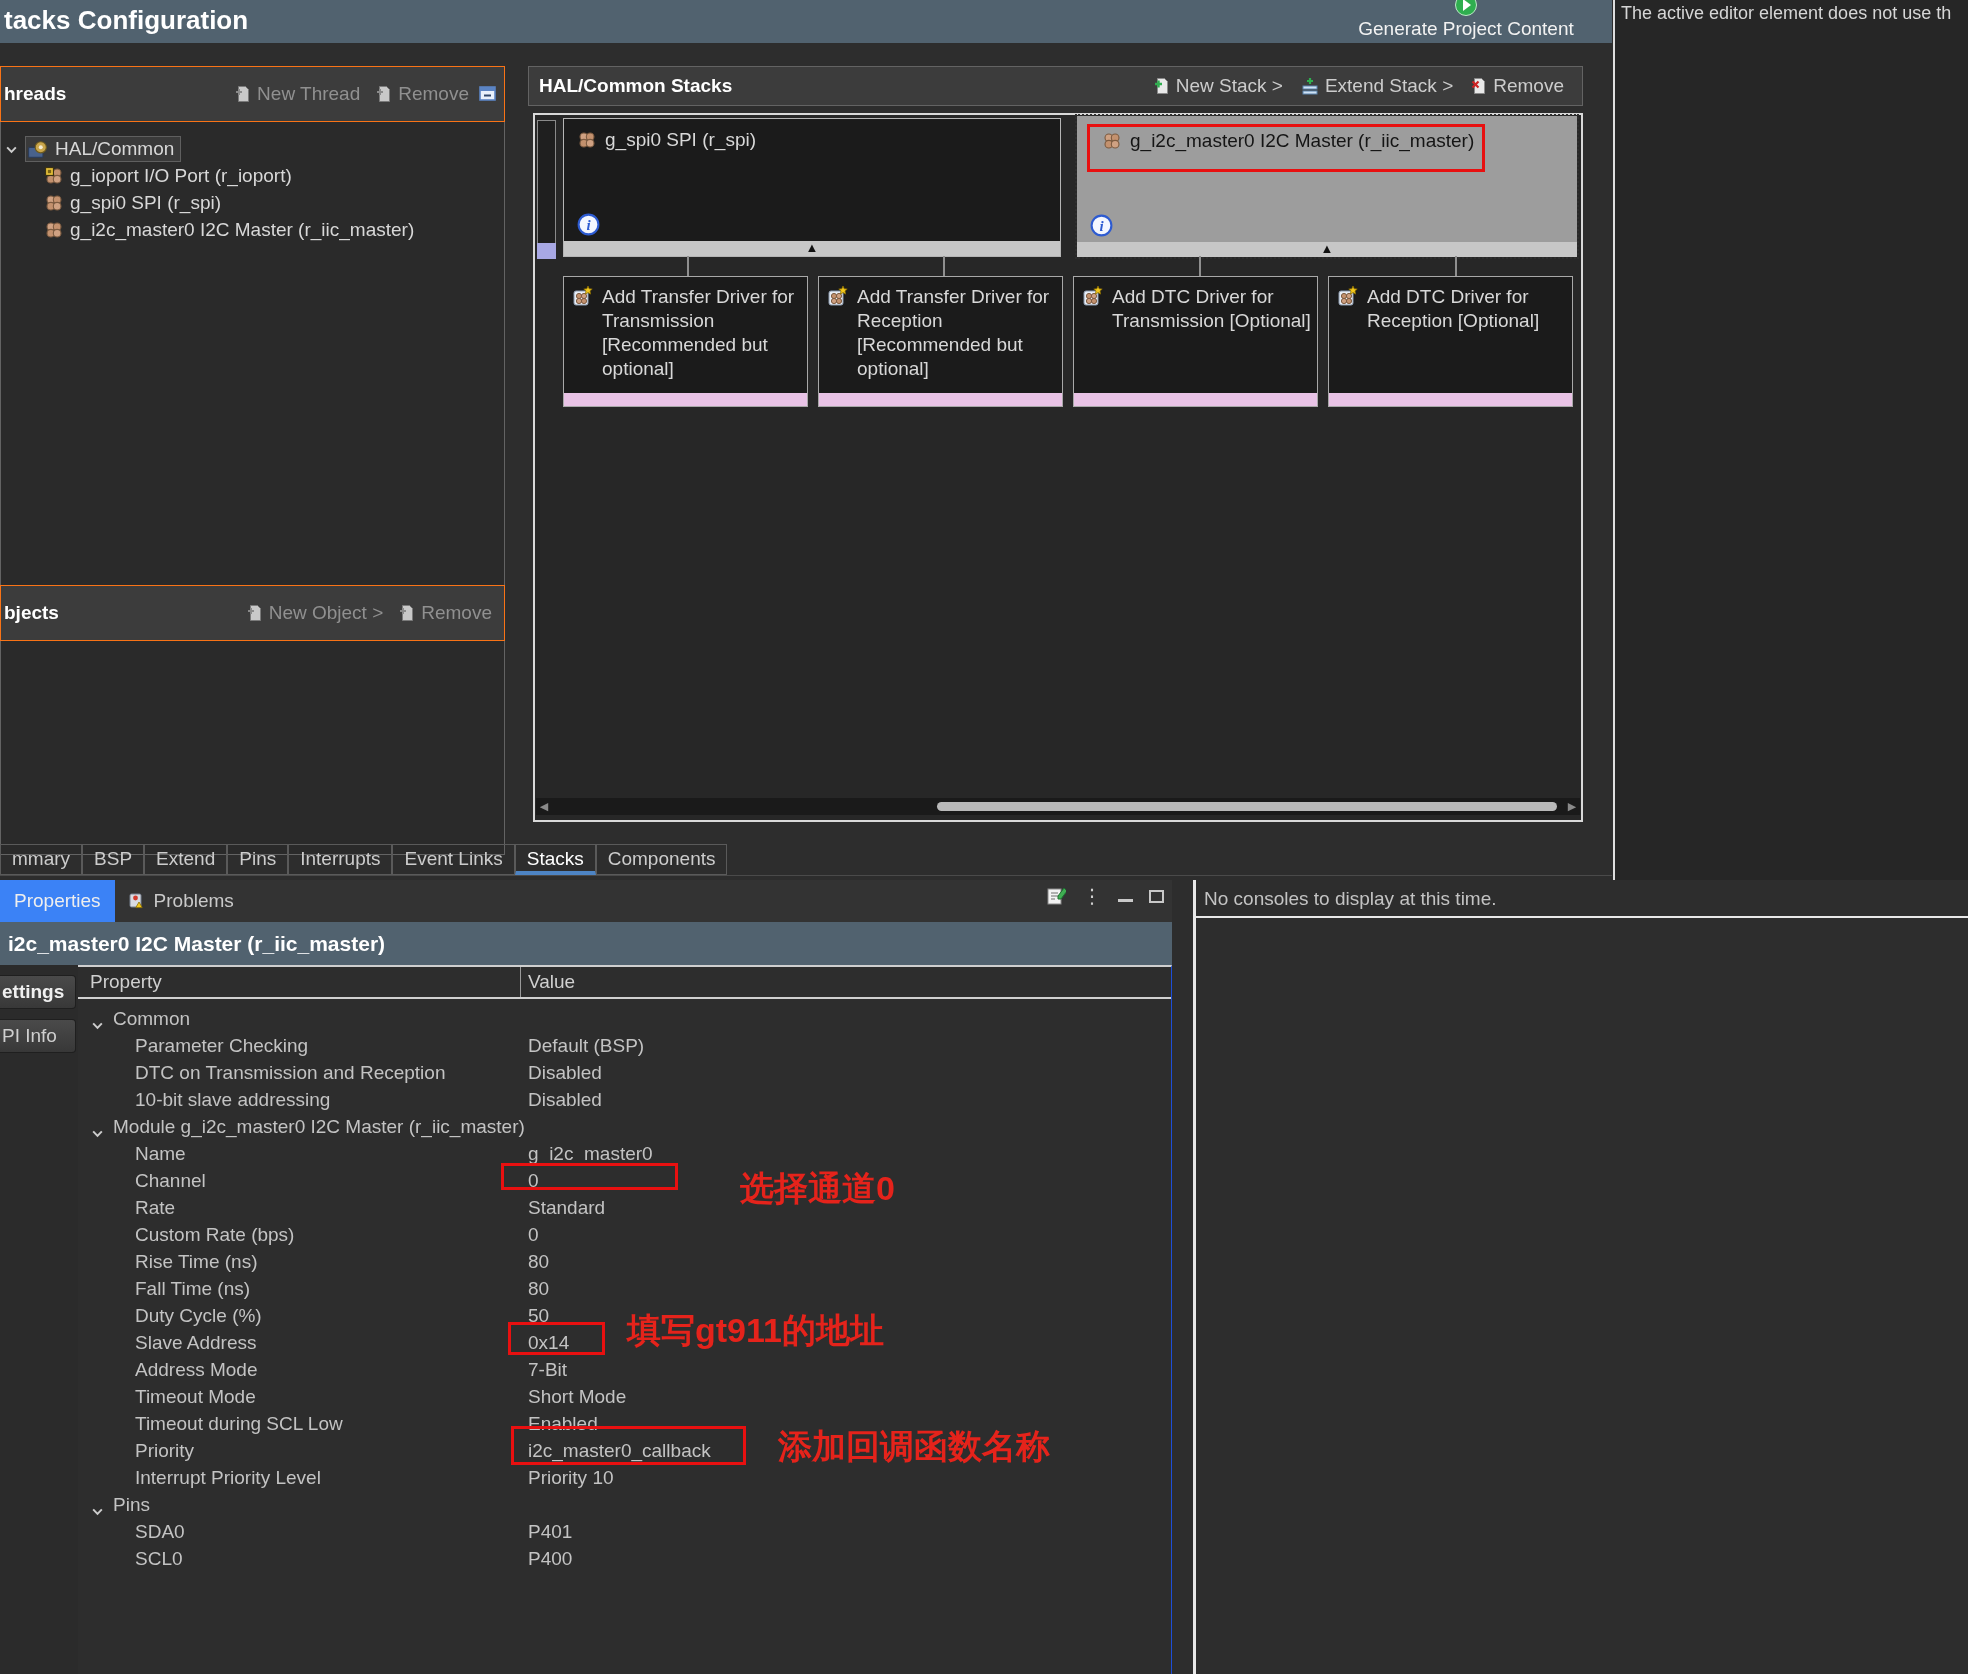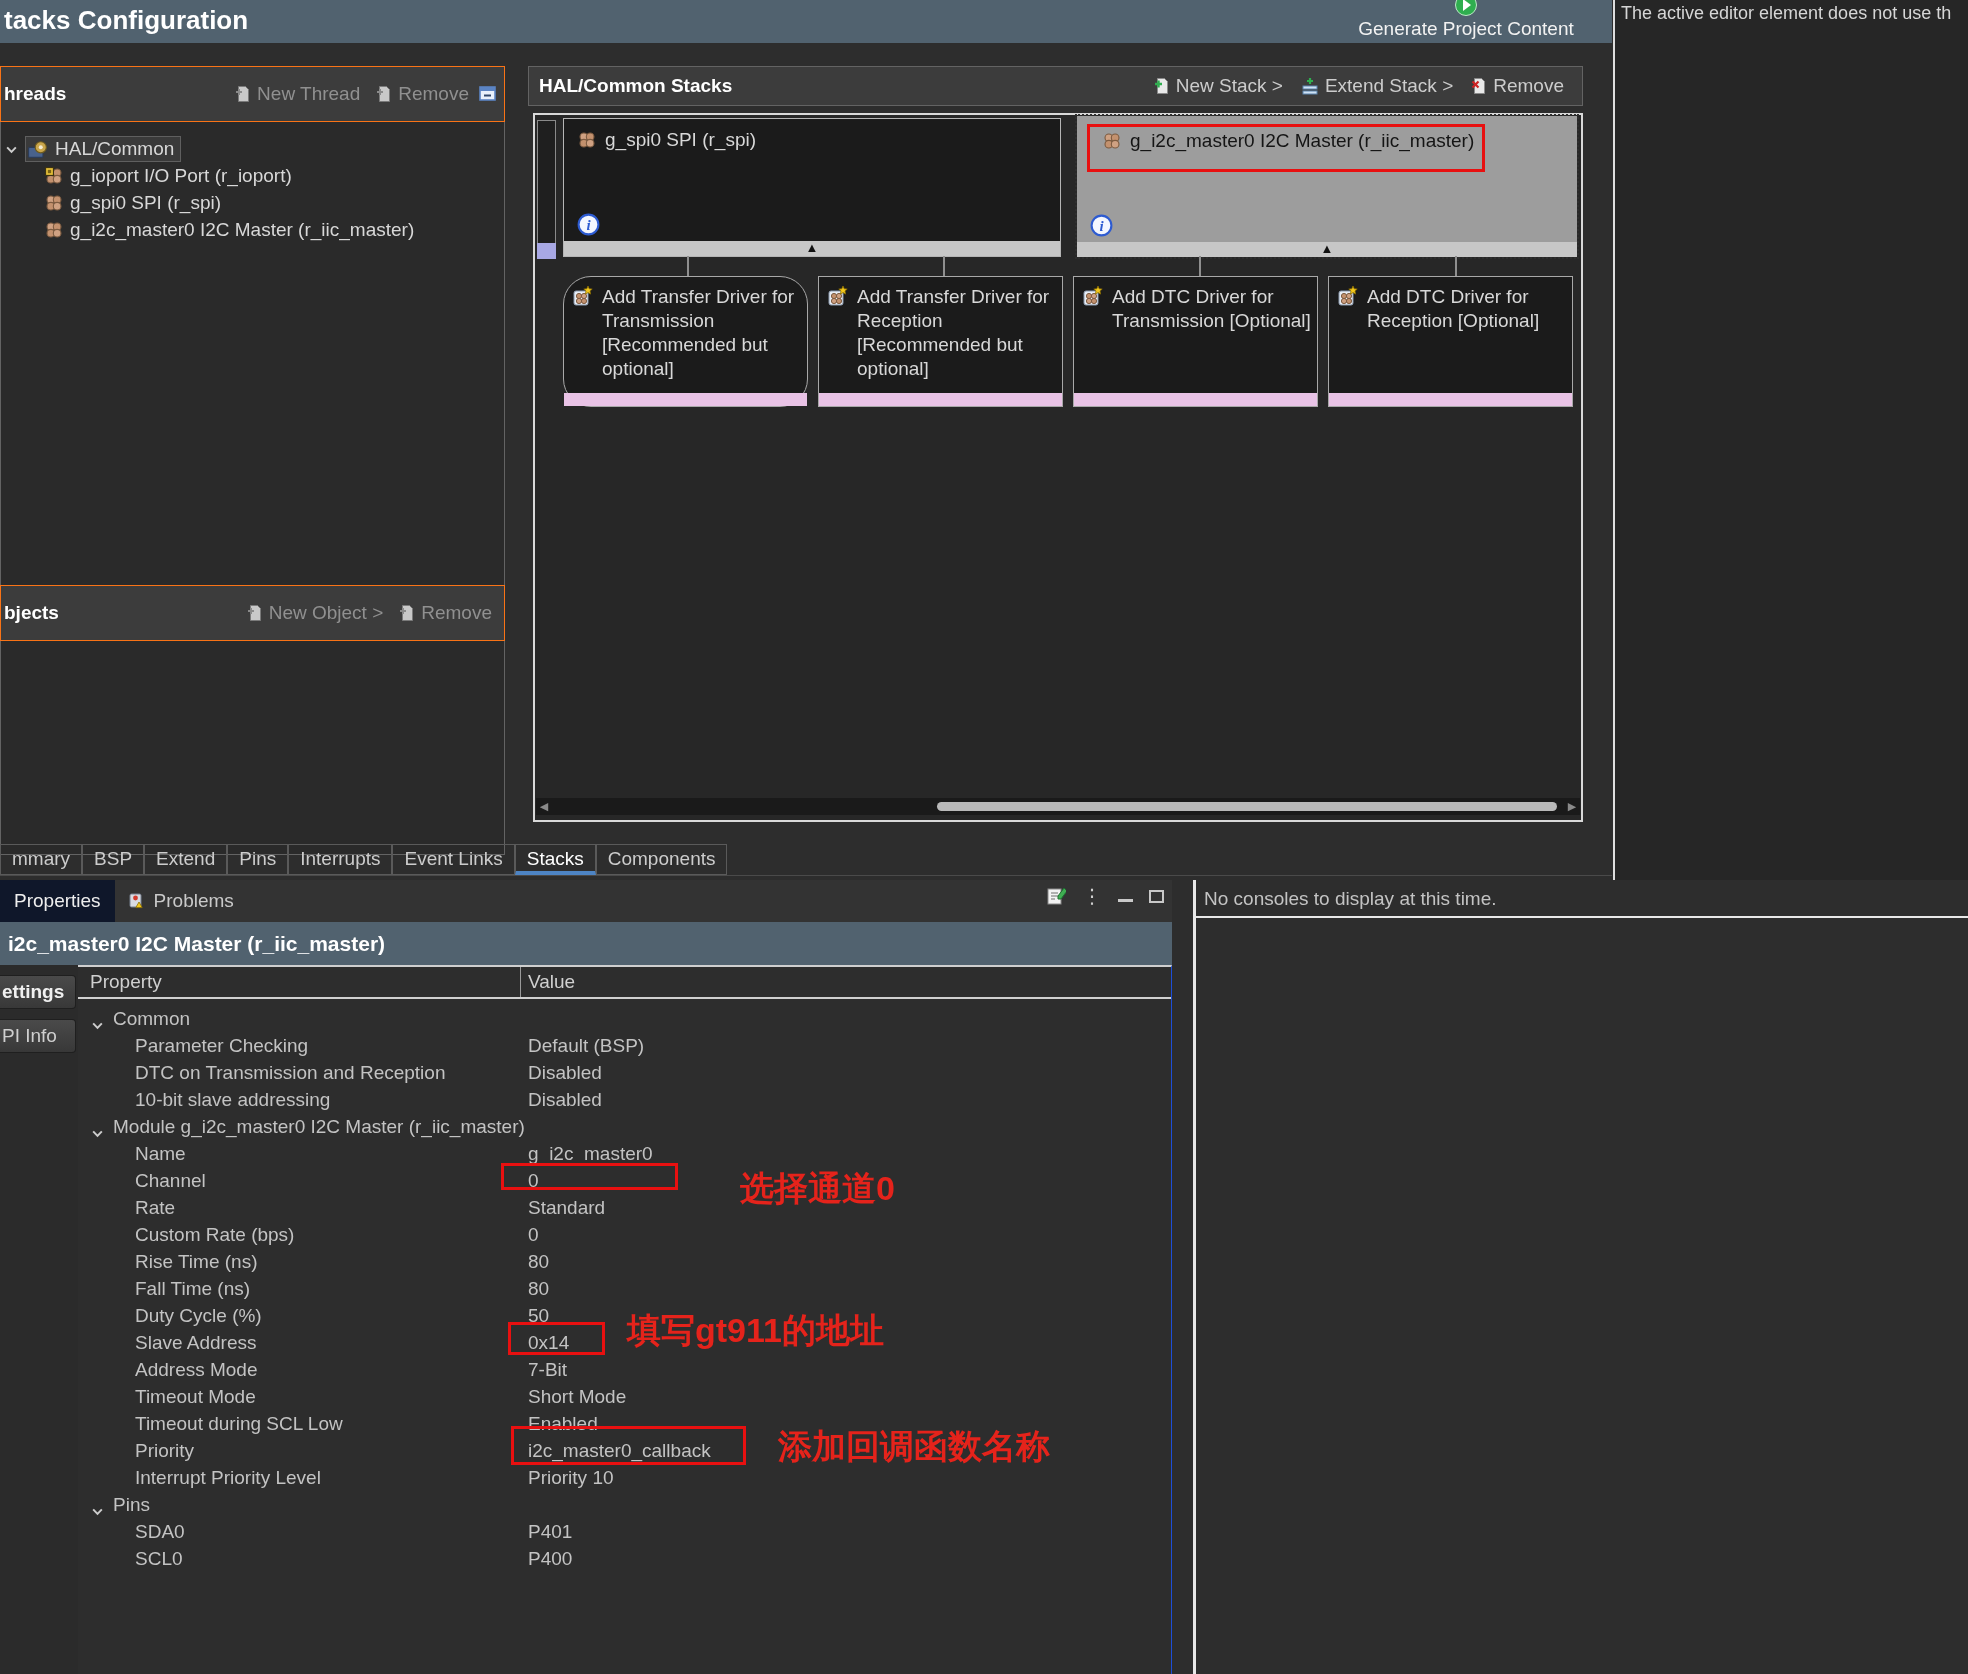--- a/index.html
+++ b/index.html
@@ -78,21 +78,21 @@
   
   .editor-tabs{position:absolute;left:0;top:840px;width:1612px;height:35px;display:flex;align-items:flex-end;
     border-bottom:1px solid #4a4a4a;}
   .etab{font-size:19px;color:#cccccc;padding:3px 11px 4px 11px;border:1px solid #5a5a5a;cursor:pointer;white-space:nowrap;}
   .etab.sel{color:#ffffff;border-bottom:4px solid #4d84c4;padding-bottom:1px;}
 
   
   .props{position:absolute;left:0;top:880px;width:1172px;height:794px;background:#2d2d2d;}
   .view-tabs{position:relative;height:42px;background:#333333;display:flex;align-items:stretch;}
   .vtab{display:flex;align-items:center;gap:8px;padding:0 14px;font-size:19px;color:#c9c9c9;cursor:pointer;}
-  .vtab.sel{background:#0f172a;color:#eeeeee;text-align:center;}
+  .vtab.sel{background:#3b82f6;color:#eeeeee;text-align:center;}
   .vt-icons{position:absolute;right:8px;top:6px;display:flex;gap:16px;align-items:center;}
   .vt-icons .ic{cursor:pointer;}
   .kebab{color:#cfcfcf;font-size:20px;line-height:20px;}
   .winbtn{width:15px;height:13px;border:2px solid #c9c9c9;box-sizing:border-box;}
   .winbtn.min{height:4px;border-width:0 0 3px 0;margin-top:8px;}
   .module-bar{height:43px;background:#51626f;color:#ffffff;font-size:21px;font-weight:bold;
     line-height:43px;padding-left:8px;white-space:nowrap;}
   .side-tabs{position:absolute;left:0;top:85px;width:78px;bottom:0;background:#2b2b2b;}
   .side-tab{width:76px;height:34px;margin:10px 0 0 0;background:linear-gradient(#4a4a4a,#383838);
     border:1px solid #1f1f1f;border-left:none;border-radius:0 4px 4px 0;box-sizing:border-box;
@@ -328,21 +328,21 @@
         </span>
       <div class="card-footer"><span>▲</span></div>
     </div>
 
     <div class="conn c1"></div>
     <div class="conn c2"></div>
     <div class="conn c3"></div>
     <div class="conn c4"></div>
 
     <div id="addBoxes">
-        <div class="add-box" style="left: 28px; border-radius: 28px;">
+        <div class="add-box" style="left: 28px;">
           <div class="ab-inner">
             <span class="ic">
               <svg width="22" height="22" viewBox="0 0 22 22">
                 <rect x="2" y="6" width="14" height="14" rx="2" fill="#e7edf6" stroke="#8a99ac"></rect>
                 <circle cx="7" cy="11" r="2.6" fill="#c3916e" stroke="#7c5b40"></circle>
                 <circle cx="12" cy="11" r="2.6" fill="#cfa182" stroke="#7c5b40"></circle>
                 <circle cx="7" cy="16" r="2.6" fill="#cfa182" stroke="#7c5b40"></circle>
                 <circle cx="12" cy="16" r="2.6" fill="#c3916e" stroke="#7c5b40"></circle>
                 <path d="M16 1l1.2 2.8 3 .3-2.2 2 .6 3-2.6-1.5-2.6 1.5.6-3-2.2-2 3-.3z" fill="#f2c71d" stroke="#8a6d00" stroke-width="0.8"></path>
               </svg>

